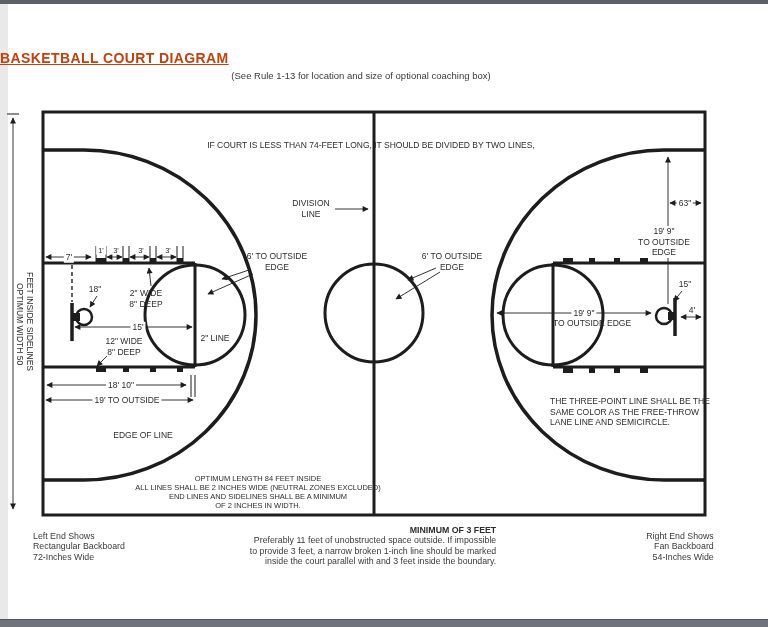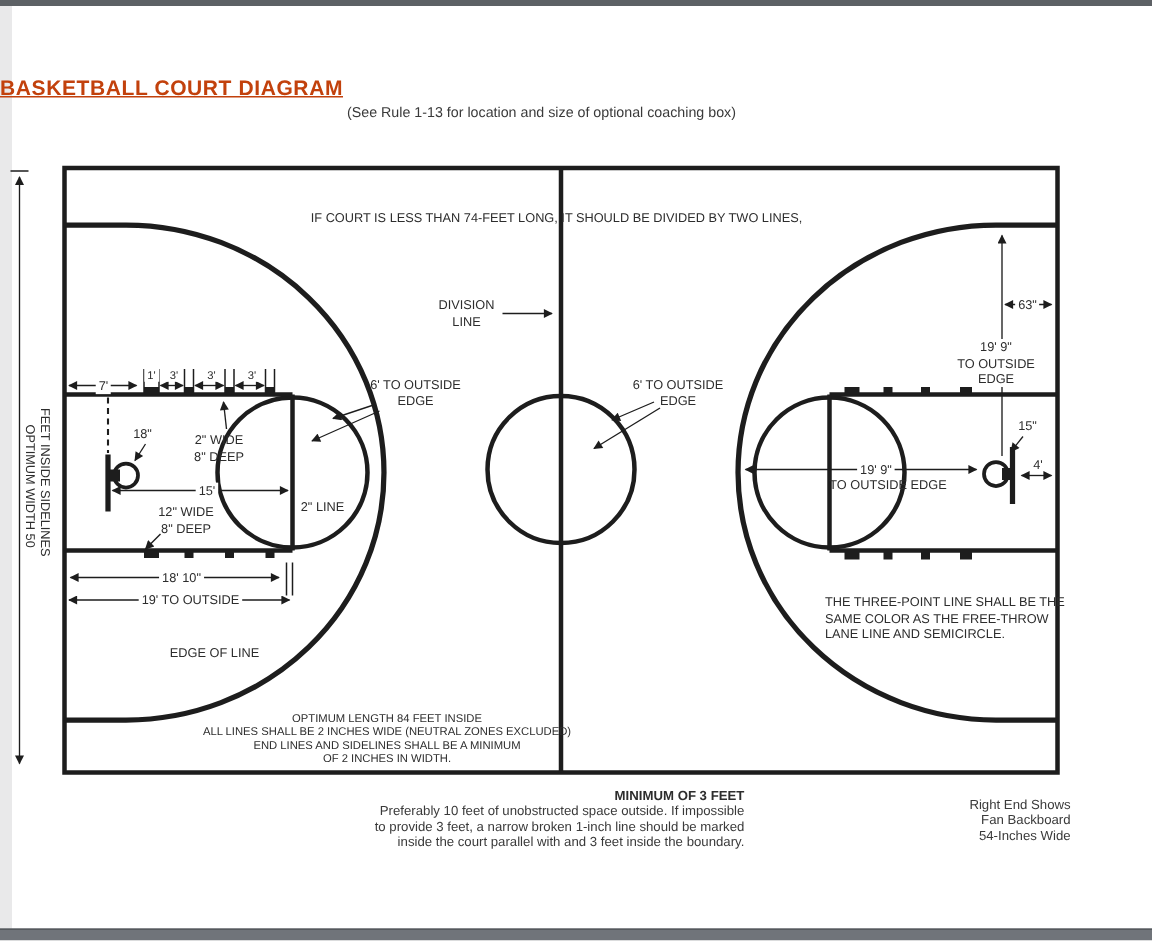--- a/index.html
+++ b/index.html
@@ -182,23 +182,28 @@
   <div class="lbl c sm" style="left:258px;top:474px;">
     <div>OPTIMUM LENGTH 84 FEET INSIDE</div>
     <div>ALL LINES SHALL BE 2 INCHES WIDE (NEUTRAL ZONES EXCLUDED)</div>
     <div>END LINES AND SIDELINES SHALL BE A MINIMUM</div>
     <div>OF 2 INCHES IN WIDTH.</div>
   </div>
 
   <span class="vert" style="left:25px;top:283px;">OPTIMUM WIDTH 50</span>
   <span class="vert" style="left:35px;top:272px;">FEET INSIDE SIDELINES</span>
 
+  <div class="foot" style="left:33px;top:531px;text-align:left;">
+    <div>Left End Shows</div>
+    <div>Rectangular Backboard</div>
+    <div>72-Inches Wide</div>
+  </div>
   <div class="foot" style="left:373px;top:525px;transform:translateX(-50%);text-align:right;">
     <b>MINIMUM OF 3 FEET</b>
-    <div>Preferably 10 feet of unobstructed space outside. If impossible</div>
+    <div>Preferably 11 feet of unobstructed space outside. If impossible</div>
     <div>to provide 3 feet, a narrow broken 1-inch line should be marked</div>
     <div>inside the court parallel with and 3 feet inside the boundary.</div>
   </div>
   <div class="foot" style="left:680px;top:531px;transform:translateX(-50%);text-align:right;">
     <div>Right End Shows</div>
     <div>Fan Backboard</div>
     <div>54-Inches Wide</div>
   </div>
 
   <div class="bottombar"></div>

